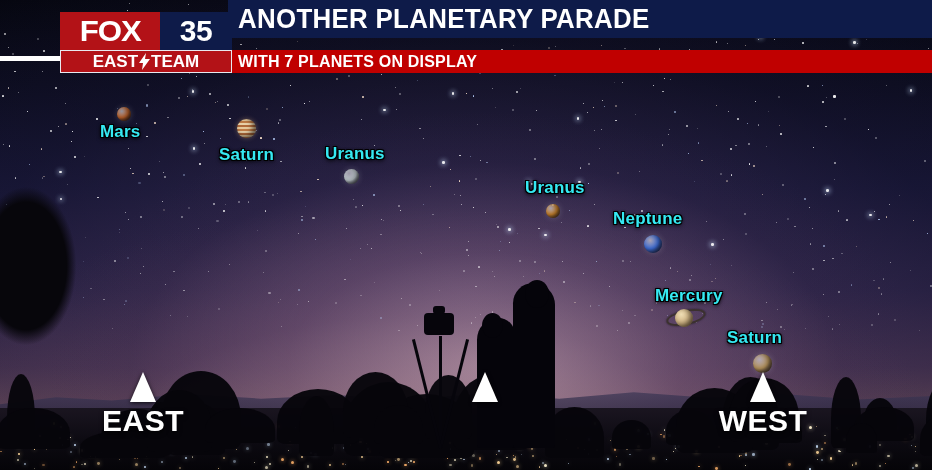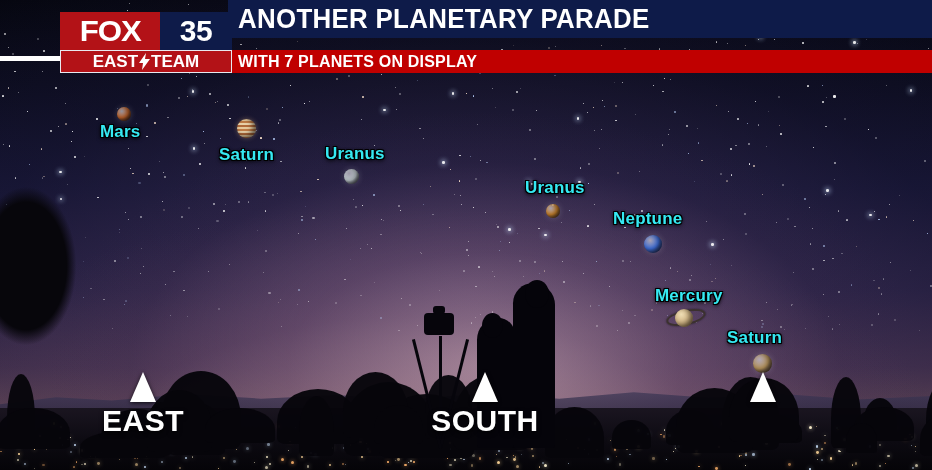--- a/index.html
+++ b/index.html
@@ -974,24 +974,24 @@
       <div class="plabel" style="left:727px;top:328px;">Saturn</div>
     </div>
 
   <div id="directions">
       <div class="dir" style="left:73px;top:372px;width:140px;">
         <div class="tri"></div>
         <div class="dlabel">EAST</div>
       </div>
       <div class="dir" style="left:415px;top:372px;width:140px;">
         <div class="tri"></div>
-        <div class="dlabel">SOUTH</div>
       </div>
       <div class="dir" style="left:693px;top:372px;width:140px;">
         <div class="tri"></div>
+        <div class="dlabel">WEST</div>
       </div>
     </div>
 
   <div class="whiteline"></div>
 
   <div class="navybar">
     <div class="ttl" style="transform: translateY(-50%) scaleX(0.959);">ANOTHER PLANETARY PARADE</div>
   </div>
   <div class="redbar">
     <div class="sub">WITH 7 PLANETS ON DISPLAY</div>

